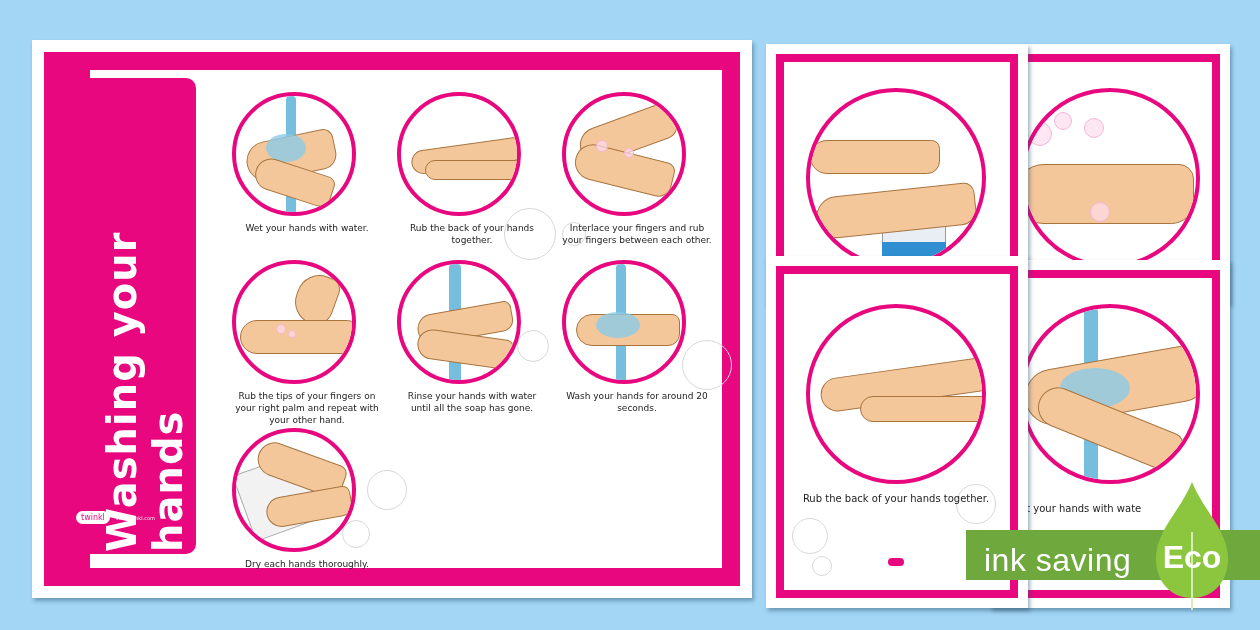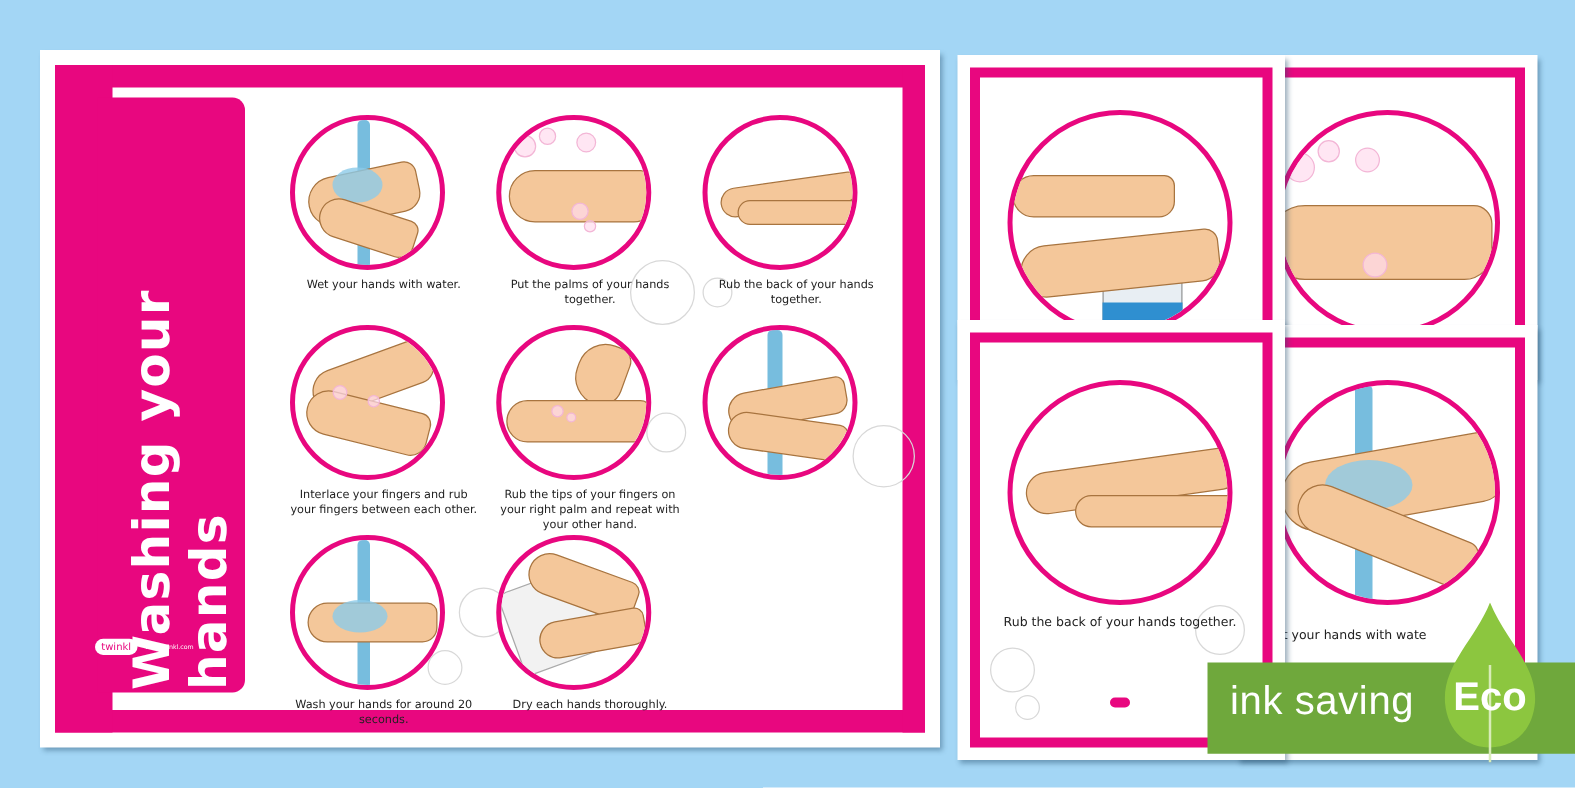--- a/index.html
+++ b/index.html
@@ -34,21 +34,21 @@
 
   .bg-bubble { position: absolute; border: 1.5px solid #d8d8d8; border-radius: 50%; }
 
   
   .card .frame { position: absolute; left: 10px; top: 10px; right: 10px; bottom: 10px; border: 8px solid #e8077f; }
   .card .circle { position: absolute; width: 180px; height: 180px; border: 4px solid #e8077f; }
   .card .caption { position: absolute; font-size: 10px; line-height: 14px; width: 200px; margin: 0; }
   .card .mini-logo { position: absolute; width: 16px; height: 8px; background: #e8077f; border-radius: 5px; }
 
   
-  #eco { position: absolute; left: 966px; top: 530px; width: 294px; height: 73px; background: #6fa83c; }
+  #eco { position: absolute; left: 966px; top: 530px; width: 294px; height: 50px; background: #6fa83c; }
   #eco .label { position: absolute; left: 18px; top: 12px; color: #fff; font-size: 32px; font-family: "Liberation Sans", sans-serif; letter-spacing: 0.5px; }
   #leaf { position: absolute; left: 1154px; top: 482px; width: 76px; height: 128px; }
   #leaf .text { position: absolute; left: 0; top: 57px; width: 76px; text-align: center; color: #fff; font-weight: bold; font-size: 32px; font-family: "Liberation Sans", sans-serif; }
 </style>
 </head>
 <body>
 
 <div id="poster" class="sheet">
   <div class="frame"></div>
   <div class="sidebar"></div>
@@ -72,31 +72,20 @@
       <div class="circle">
         <div class="water" style="left:50px;top:0;width:10px;height:124px;"></div>
         <div class="hand" style="left:10px;top:40px;width:90px;height:40px;transform:rotate(-12deg);"></div>
         <div class="splash" style="left:30px;top:38px;width:40px;height:28px;"></div>
         <div class="hand" style="left:18px;top:70px;width:80px;height:32px;transform:rotate(18deg);"></div>
       </div>
       <div class="caption">Wet your hands with water.</div>
     </div>
 
 
-    <div class="step">
-      <div class="circle">
-        <div class="bubble" style="left:10px;top:12px;width:18px;height:18px;"></div>
-        <div class="bubble" style="left:30px;top:6px;width:14px;height:14px;"></div>
-        <div class="bubble" style="left:60px;top:10px;width:16px;height:16px;"></div>
-        <div class="hand" style="left:6px;top:40px;width:116px;height:42px;"></div>
-        <div class="bubble" style="left:56px;top:66px;width:14px;height:14px;"></div>
-        <div class="bubble" style="left:66px;top:80px;width:10px;height:10px;"></div>
-      </div>
-      <div class="caption">Put the palms of your hands together.</div>
-    </div>
 
     <div class="step">
       <div class="circle">
         <div class="hand" style="left:10px;top:48px;width:110px;height:24px;transform:rotate(-8deg);"></div>
         <div class="hand" style="left:24px;top:64px;width:96px;height:20px;"></div>
       </div>
       <div class="caption">Rub the back of your hands together.</div>
     </div>
 
     <div class="step">
@@ -118,20 +107,21 @@
       </div>
       <div class="caption">Rub the tips of your fingers on your right palm and repeat with your other hand.</div>
     </div>
 
     <div class="step">
       <div class="circle">
         <div class="water" style="left:48px;top:0;width:12px;height:124px;"></div>
         <div class="hand" style="left:16px;top:44px;width:96px;height:30px;transform:rotate(-10deg);"></div>
         <div class="hand" style="left:16px;top:70px;width:96px;height:30px;transform:rotate(8deg);"></div>
       </div>
+      <div class="caption">Rinse your hands with water until all the soap has gone.</div>
     </div>
 
     <div class="step">
       <div class="circle">
         <div class="water" style="left:50px;top:0;width:10px;height:124px;"></div>
         <div class="hand" style="left:10px;top:50px;width:104px;height:32px;"></div>
         <div class="splash" style="left:30px;top:48px;width:44px;height:26px;"></div>
       </div>
       <div class="caption">Wash your hands for around 20 seconds.</div>
     </div>

